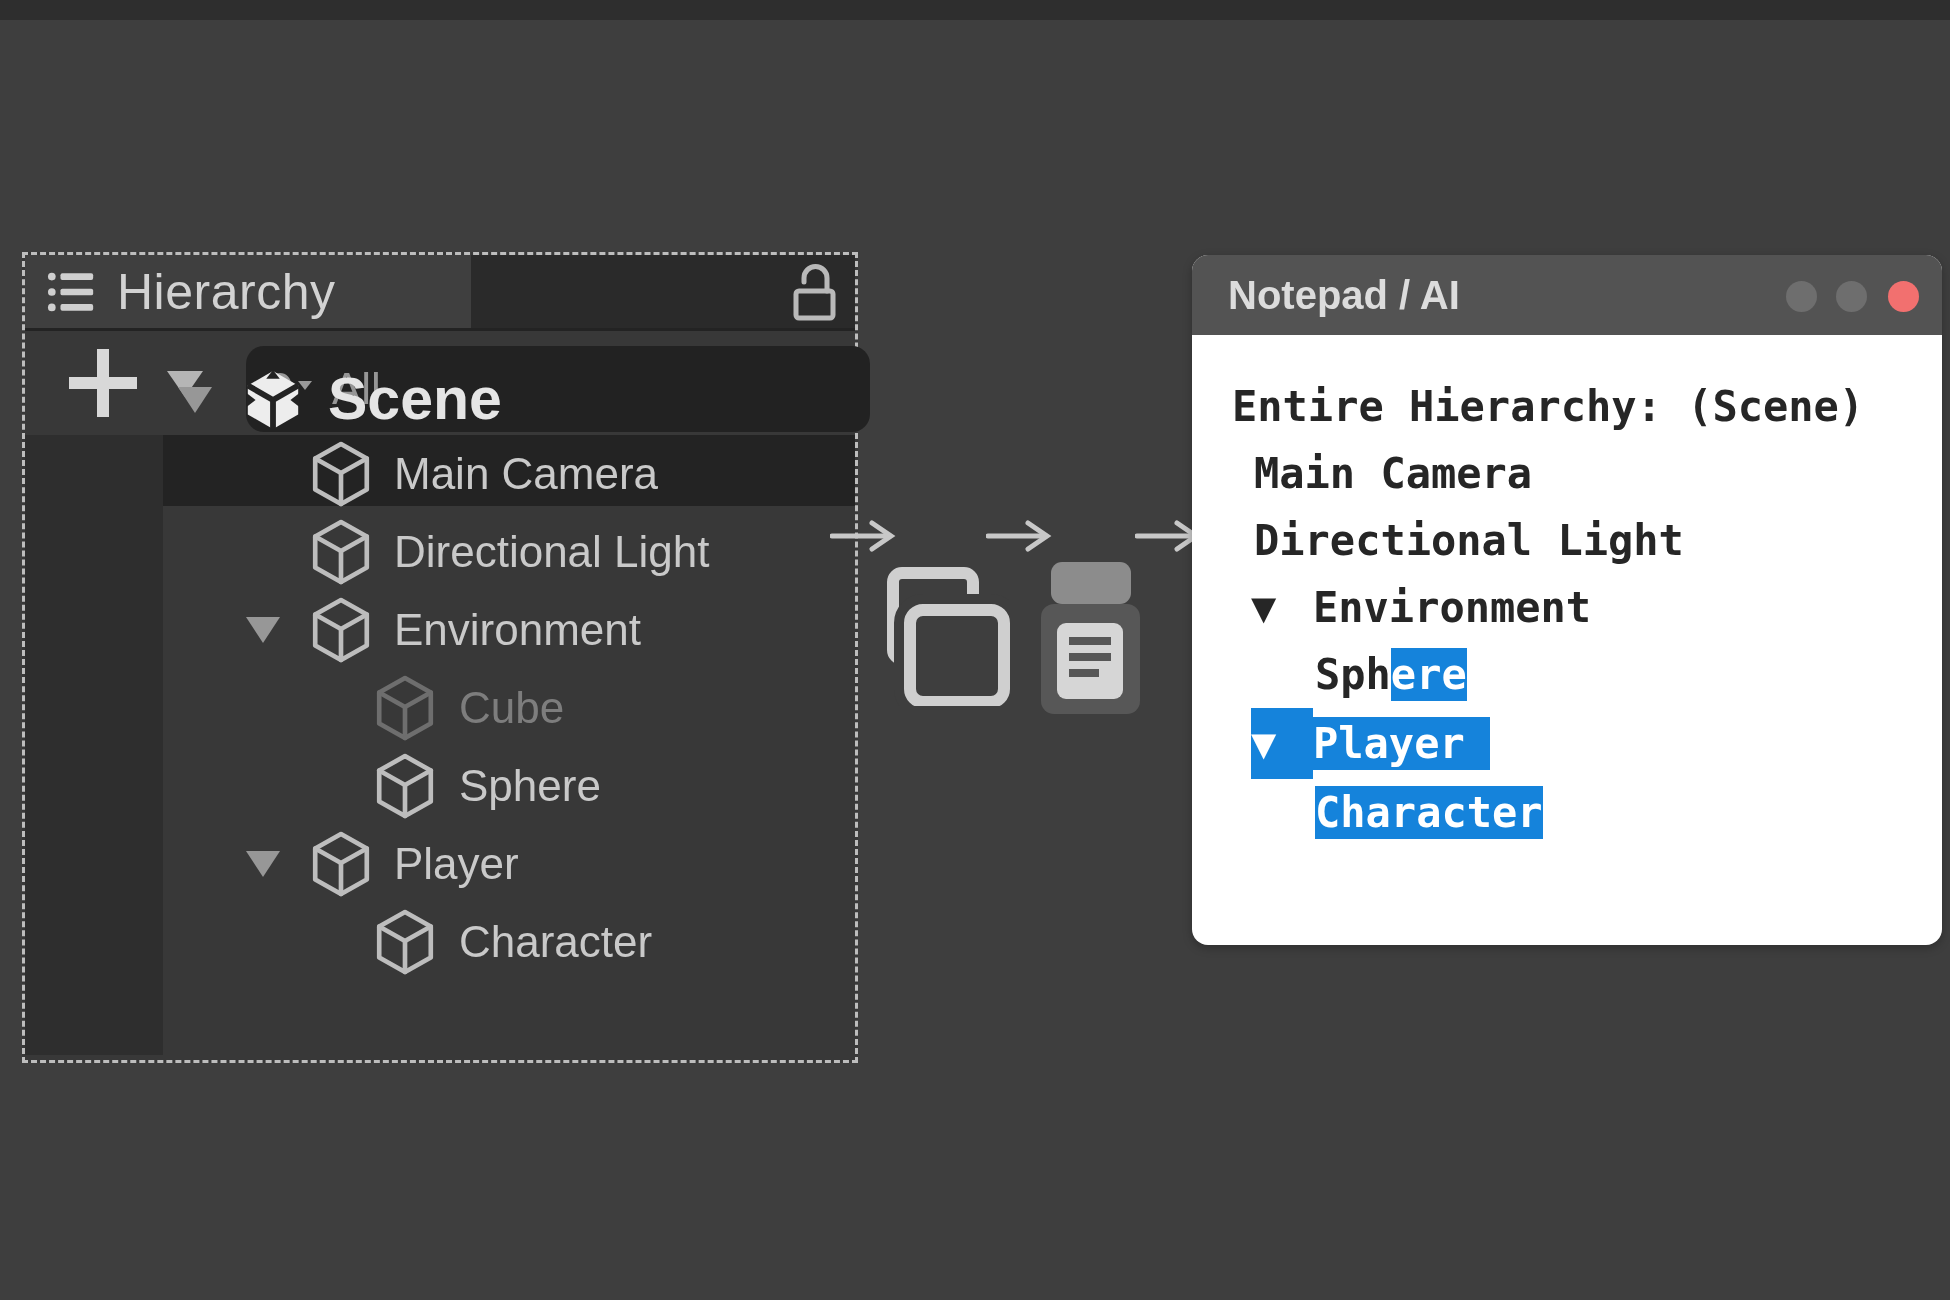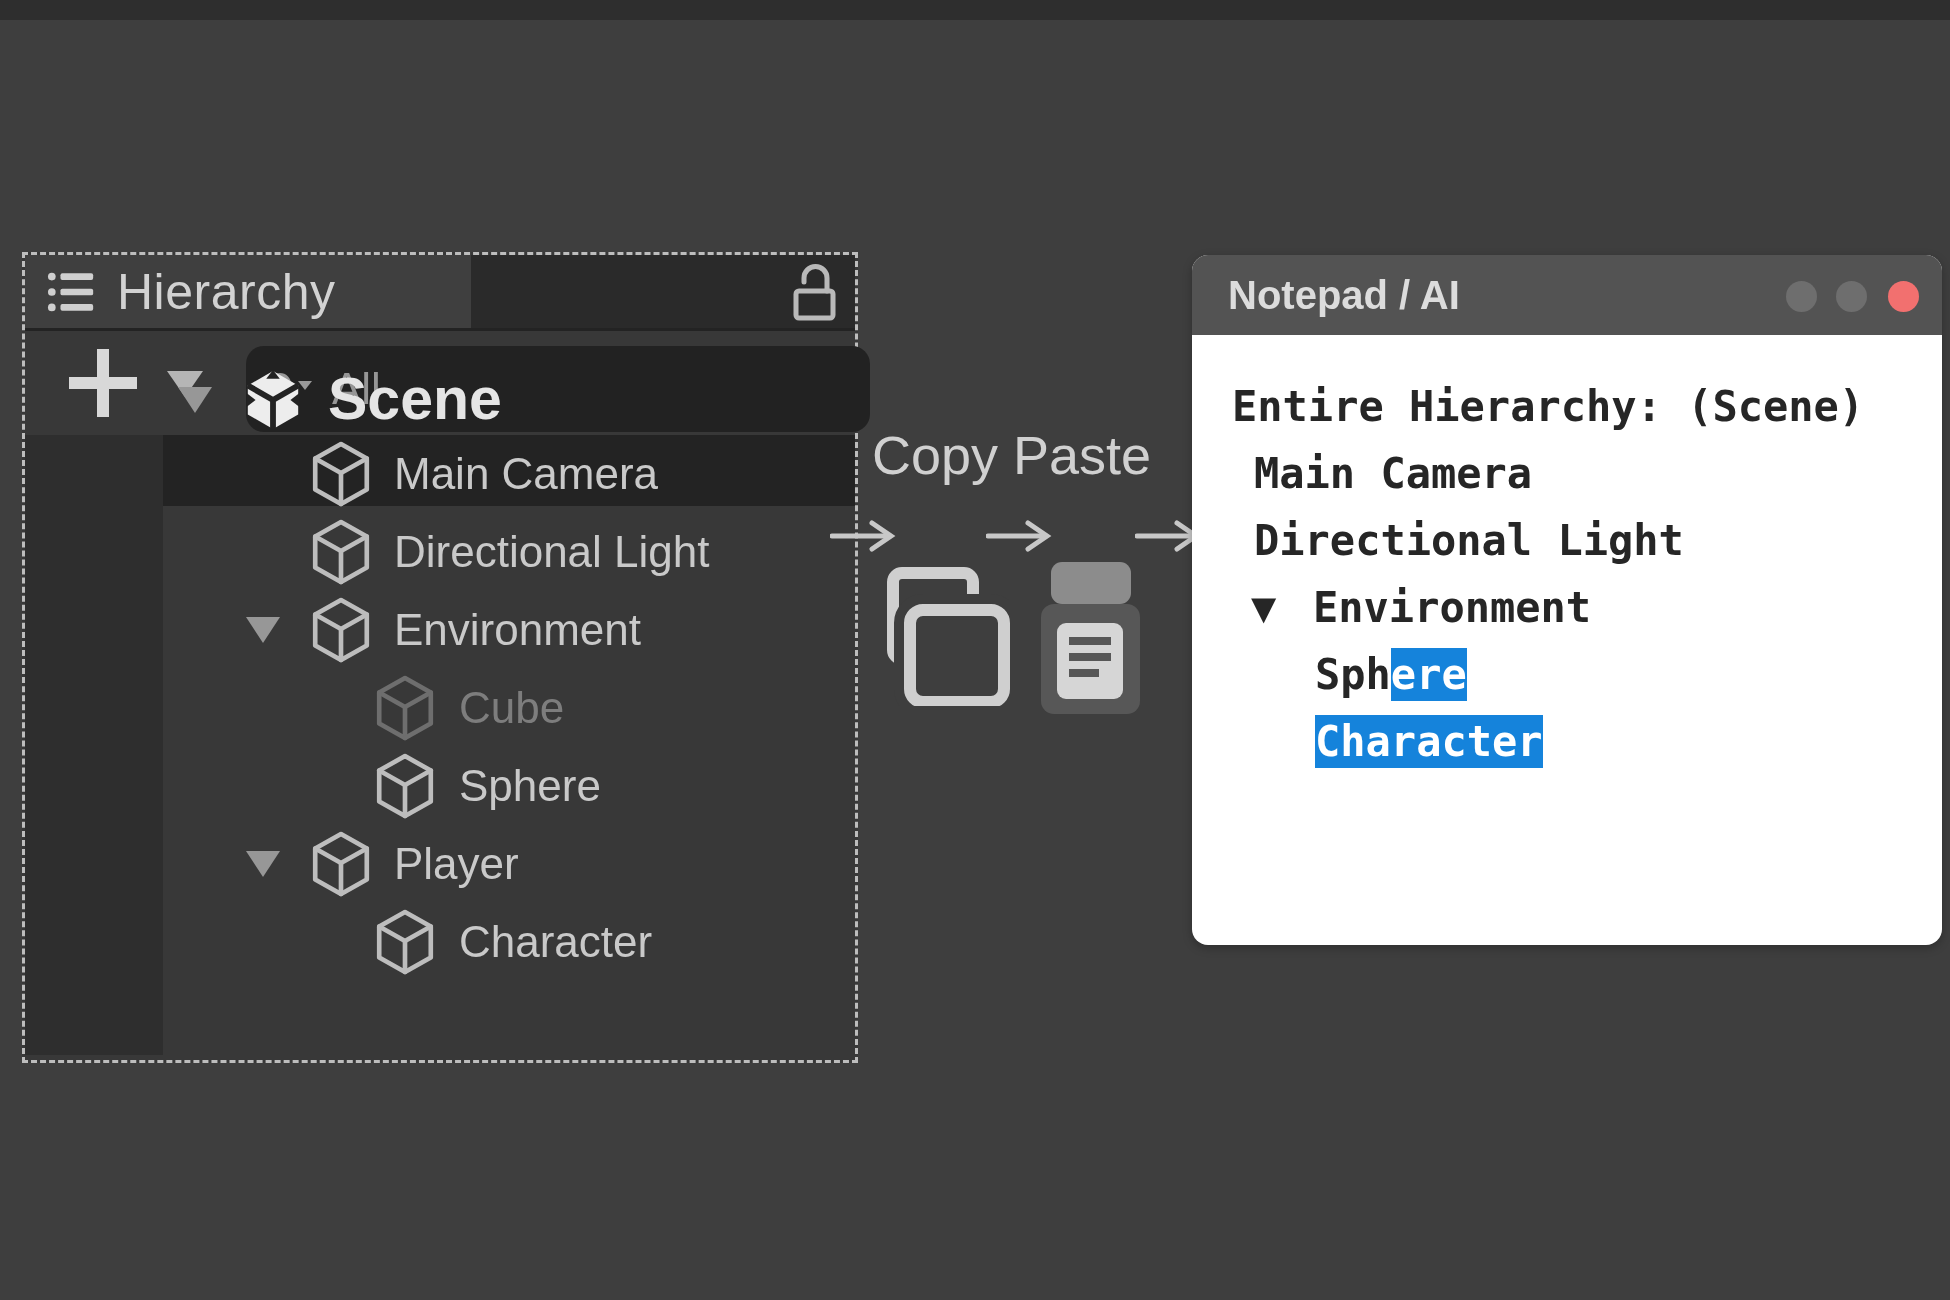--- a/index.html
+++ b/index.html
@@ -177,21 +177,20 @@
                 <path d="M30 3 L55 17 L30 31 L5 17 Z"></path>
                 <path d="M5 17 V47 L30 61 V31"></path>
                 <path d="M30 61 L55 47 V17"></path>
               </svg></span>
             <span class="lbl" style="left: 434px; line-height: 78px;">Character</span>
           </div>
         </div>
     </div>
   </div>
 
-  <div class="flow-label">Copy Paste</div>
 
   <div class="flow-arrow" style="left:830px;top:500px;">
     <svg viewBox="0 0 66 32" fill="none" stroke="#c8c8c8" stroke-width="5" stroke-linecap="round">
       <path d="M2 16 H58"></path>
         <path d="M42 3 L61 16 L42 29"></path>
     </svg>
   </div>
   <div class="flow-arrow" style="left:986px;top:500px;">
     <svg viewBox="0 0 66 32" fill="none" stroke="#c8c8c8" stroke-width="5" stroke-linecap="round">
       <path d="M2 16 H58"></path>
@@ -229,17 +228,18 @@
       <span class="dot" style="left: 594px; background: rgb(110, 110, 110);"></span>
       <span class="dot" style="left: 644px; background: rgb(110, 110, 110);"></span>
       <span class="dot" style="left: 696px; background: rgb(242, 112, 111);"></span>
     </div>
     <div class="content" id="notepad-content">
         <div class="nline" style="padding-left: 0px;"><span class="">Entire Hierarchy: (Scene)</span></div>
         <div class="nline" style="padding-left: 22px;"><span class="">Main Camera</span></div>
         <div class="nline" style="padding-left: 22px;"><span class="">Directional Light</span></div>
         <div class="nline" style="padding-left: 19px;"><span class="seg-tri">▼</span><span class="">Environment</span></div>
         <div class="nline" style="padding-left: 83px;"><span class="">Sph</span><span class="sel">ere</span></div>
+        <div class="nline" style="padding-left: 19px;"><span class="seg-tri sel">▼</span><span class="sel">Player </span></div>
         <div class="nline" style="padding-left: 83px;"><span class="sel">Character</span></div>
       </div>
   </div>
 
 </div>
 
 </body></html>

